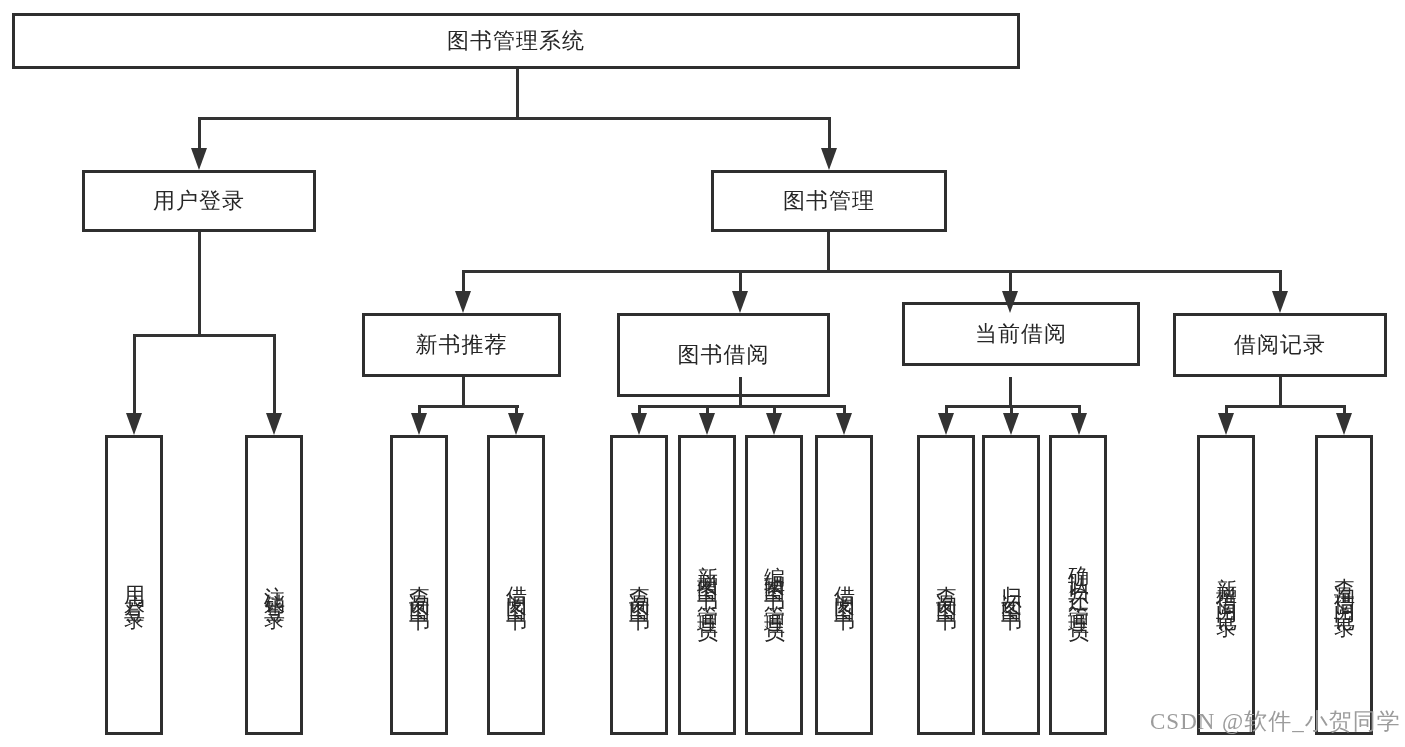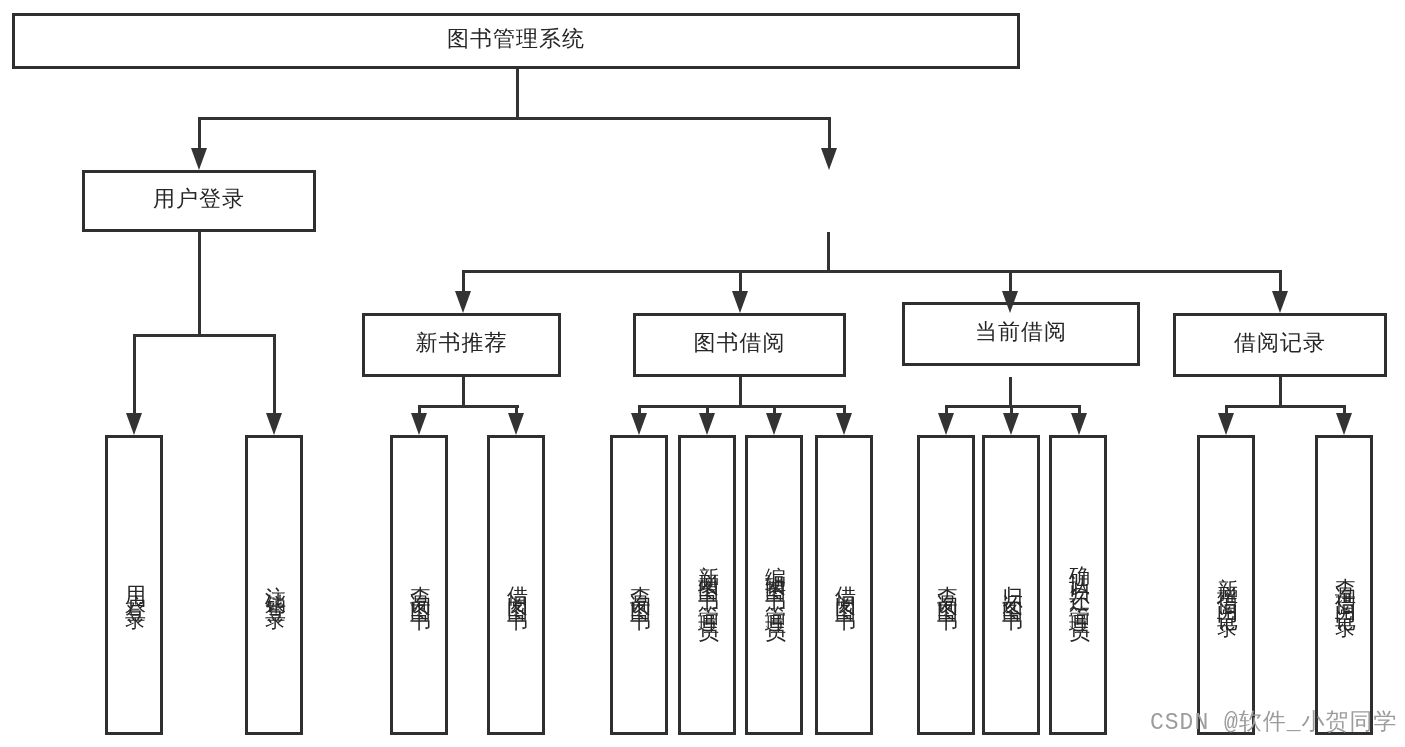--- a/index.html
+++ b/index.html
@@ -8,21 +8,21 @@
     --text:#262626;
     --bg:#ffffff;
     --wm:#9c9c9c;
   }
   html,body{margin:0;padding:0;background:var(--bg);}
   #canvas{
     position:relative;
     width:1405px;height:747px;
     background:var(--bg);
     overflow:hidden;
-    font-family:Liberation Mono, monospace;
+    font-family:Liberation Serif, serif;
     color:var(--text);
   }
   .box{
     position:absolute;
     box-sizing:border-box;
     border:3px solid var(--border);
     background:#fff;
     display:flex;
     align-items:center;
     justify-content:center;
@@ -59,25 +59,28 @@
 
 <div id="canvas">
 
   <div class="box h" style="left:12px;top:13px;width:1008px;height:56px">
     <span>图书管理系统</span>
   </div>
 
   <div class="box h" style="left:82px;top:170px;width:234px;height:62px">
     <span>用户登录</span>
   </div>
+  <div class="box h" style="left:711px;top:170px;width:236px;height:62px">
+    <span>图书管理</span>
+  </div>
 
   <div class="box h" style="left:362px;top:313px;width:199px;height:64px">
     <span>新书推荐</span>
   </div>
-  <div class="box h" style="left:633px;top:313px;width:213px;height:64px">
+  <div class="box h" style="left:617px;top:313px;width:213px;height:84px">
     <span>图书借阅</span>
   </div>
   <div class="box h" style="left:902px;top:302px;width:238px;height:64px">
     <span>当前借阅</span>
   </div>
   <div class="box h" style="left:1173px;top:313px;width:214px;height:64px">
     <span>借阅记录</span>
   </div>
 
   <div class="box v" style="left:105px;top:435px;width:58px;height:300px">

